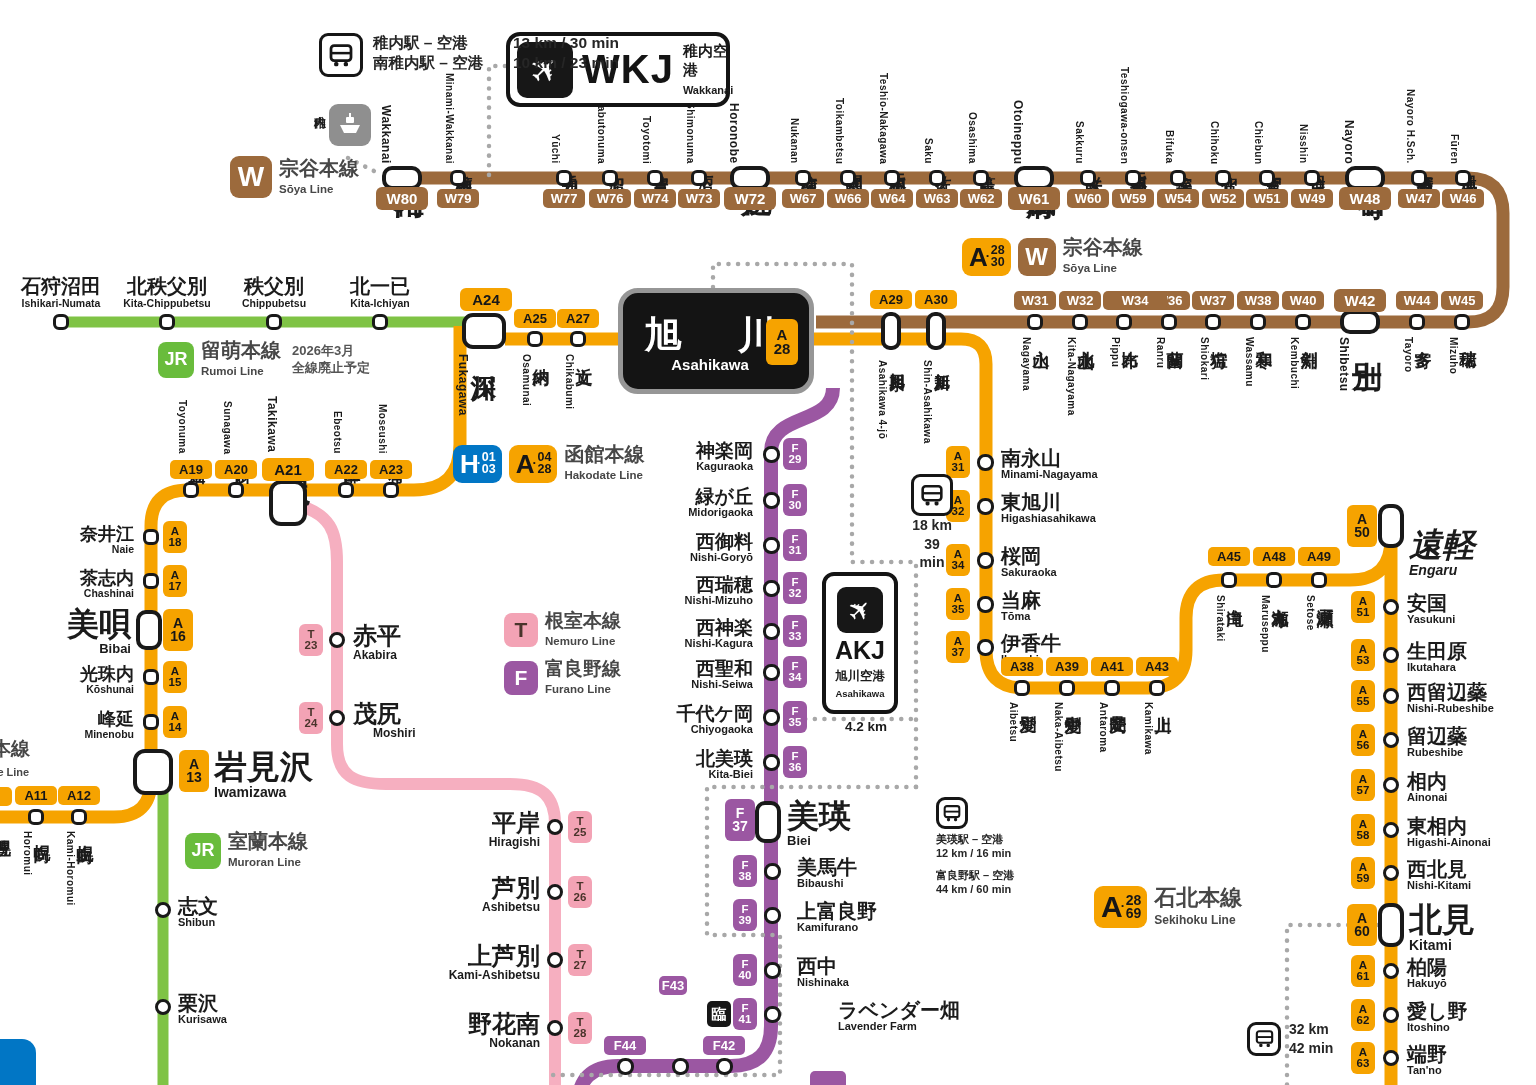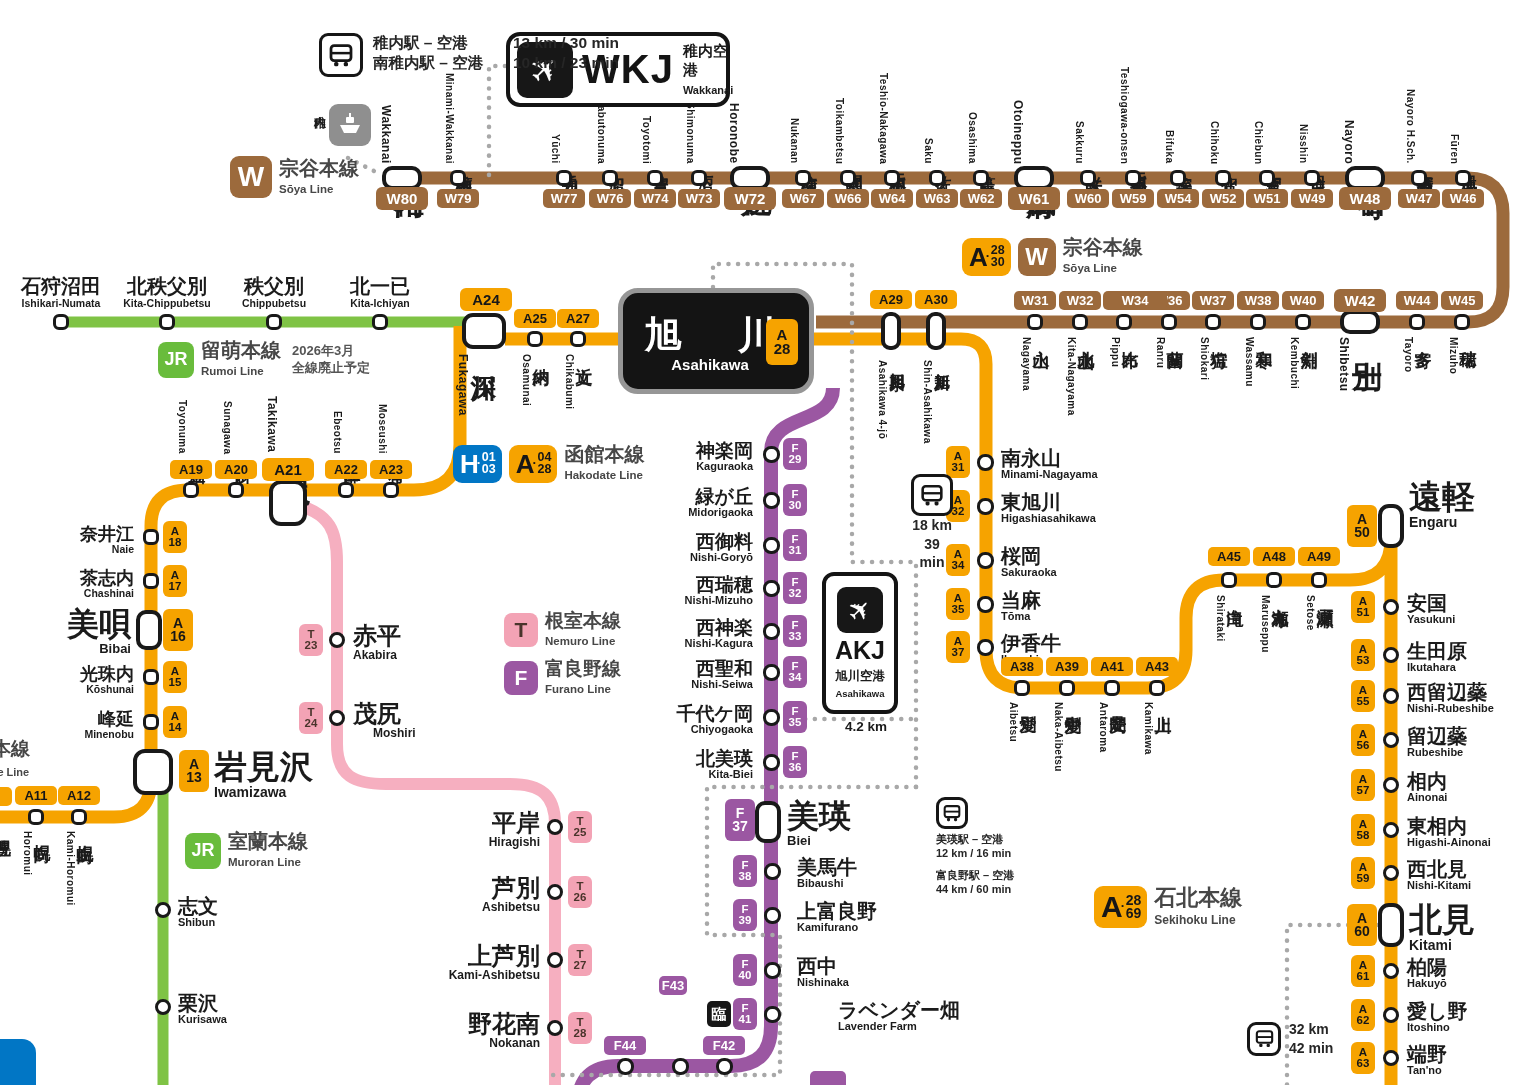--- a/index.html
+++ b/index.html
@@ -1023,21 +1023,21 @@
     </div>
     <div class="vn" style="left: 1259px; width: 120px; top: 595px; align-items: flex-start;">
       <span class="ro" style="font-size: 10px;">Setose</span>
       <span class="k" style="font-size: 17px;">瀬戸瀬</span>
     </div>
     <div class="mk" style="left: 1378px; top: 504px; width: 26px; height: 44px; border-radius: 11px; border-width: 4px;"></div>
     <div class="bg2 big" style="left: 1347px; top: 505px; background: rgb(246, 163, 0); color: rgb(23, 23, 23);">
       <span>A</span>
       <span>50</span>
     </div>
-    <div class="hn" style="top: 480px; left: 1409px; text-align: left;">
+    <div class="hn" style="top: 528px; left: 1409px; text-align: left; font-style: italic;">
       <span class="k" style="font-size: 33px;">遠軽</span>
       <span class="ro" style="font-size: 14px;">Engaru</span>
     </div>
     <div class="mk" style="left: 1383px; top: 599px; width: 16px; height: 16px; border-radius: 8px;"></div>
     <div class="bg2" style="left: 1351px; top: 591px; background: rgb(246, 163, 0); color: rgb(23, 23, 23);">
       <span>A</span>
       <span>51</span>
     </div>
     <div class="hn" style="top: 593px; left: 1407px; text-align: left;">
       <span class="k" style="font-size: 20px;">安国</span>

